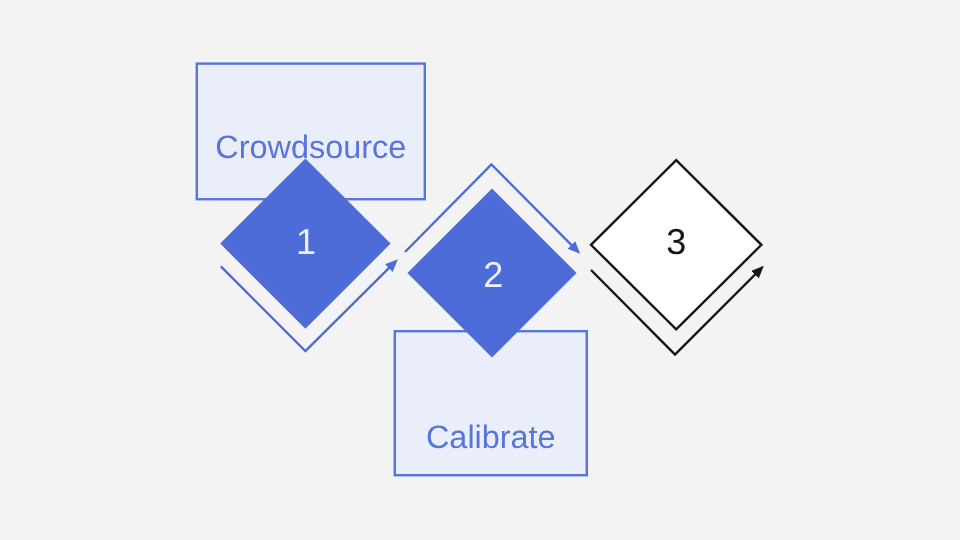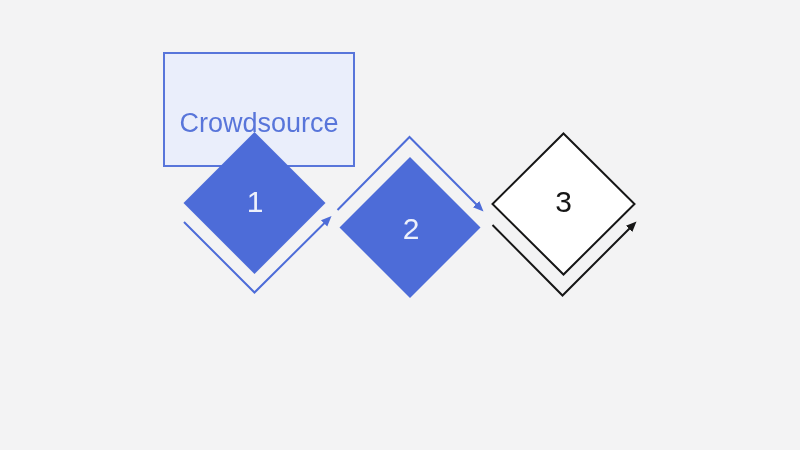--- a/index.html
+++ b/index.html
@@ -79,20 +79,23 @@
 </head>
 <body>
 
 <div class="stage">
 
   <div class="box box-crowdsource">
     <span class="box-label">Crowdsource</span>
   </div>
 
 
+  <div class="box box-calibrate">
+    <span class="box-label">Calibrate</span>
+  </div>
 
   <svg class="overlay" viewBox="0 0 800 450" xmlns="http://www.w3.org/2000/svg">
     <defs>
       <marker id="ah-blue" markerWidth="12" markerHeight="12" refX="2" refY="6" orient="auto" markerUnits="userSpaceOnUse">
         <path d="M0,1.5 L10.5,6 L0,10.5 Z" style="fill: var(--accent_blue);"></path>
       </marker>
       <marker id="ah-black" markerWidth="12" markerHeight="12" refX="2" refY="6" orient="auto" markerUnits="userSpaceOnUse">
         <path d="M0,1.5 L10.5,6 L0,10.5 Z" style="fill: var(--ink);"></path>
       </marker>
     </defs>

